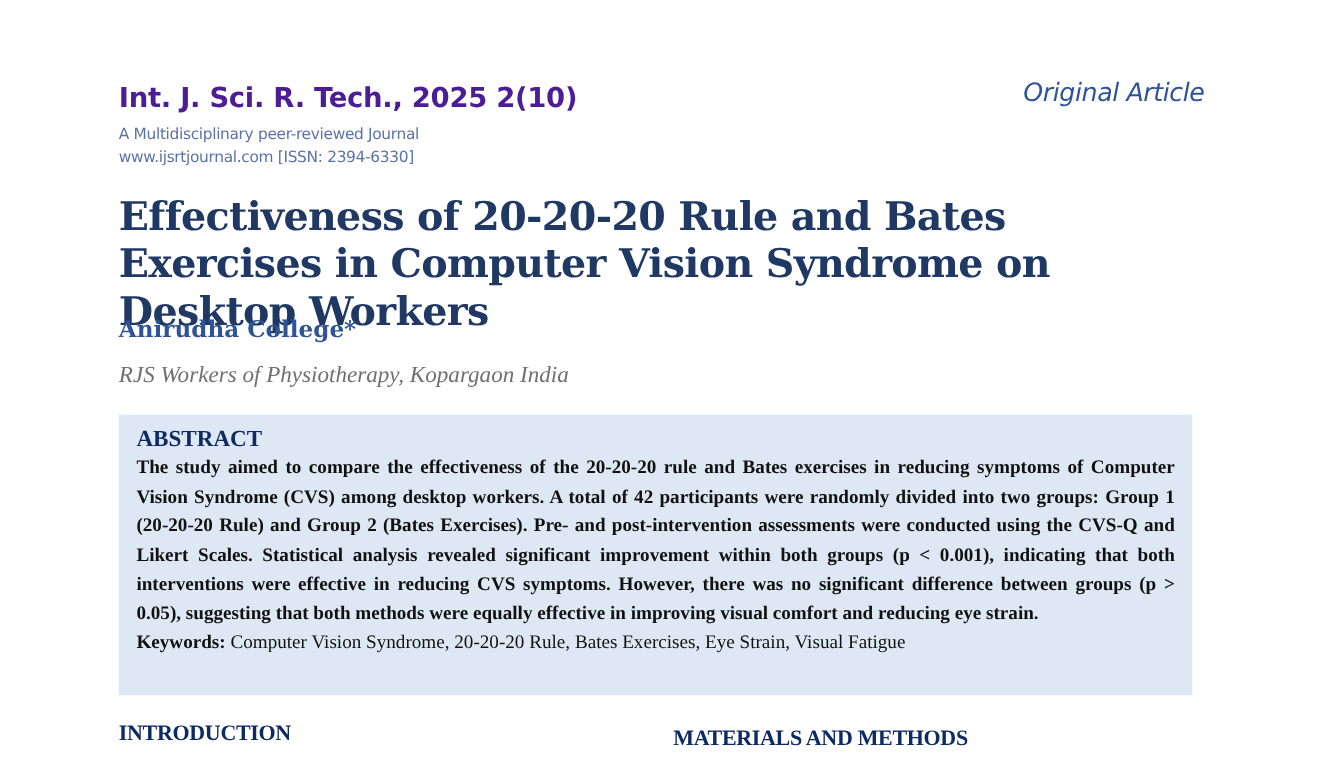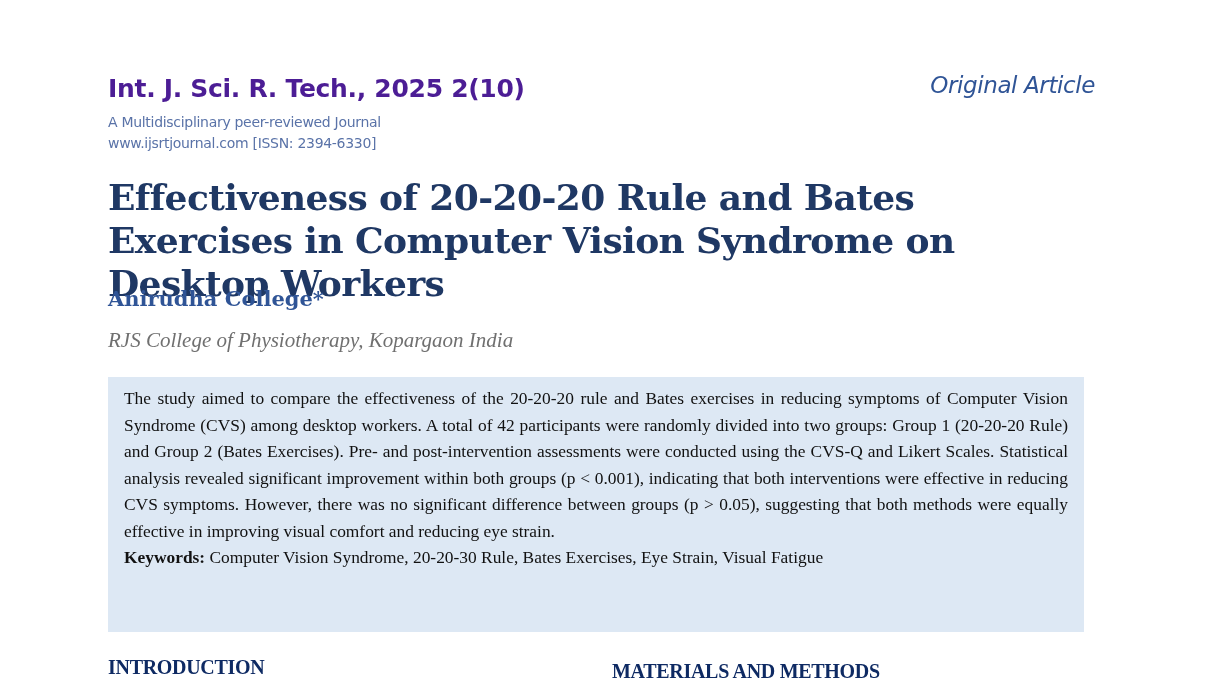--- a/index.html
+++ b/index.html
@@ -44,21 +44,21 @@
   .abstract-box {
     position: absolute; left: 108px; top: 377px; width: 976px; height: 255px;
     background: #dde8f4; box-sizing: border-box; padding: 8px 16px 0 16px;
   }
   .abstract-heading {
     font-family: "Liberation Serif", serif; font-weight: bold;
     font-size: 21px; color: #0e2a63; line-height: 26px; margin: 0;
   }
   .abstract-text {
     font-family: "Liberation Serif", serif; font-size: 17.4px; line-height: 26.5px;
-    color: #111; text-align: justify; margin: 0;
+    color: #111; text-align: justify; margin: 0; font-weight: bold;
   }
   .keywords {
     font-family: "Liberation Serif", serif; font-size: 17.4px; line-height: 26px;
     color: #111; margin: 0;
   }
   .keywords b { font-weight: bold; }
   .section-heading {
     position: absolute; font-family: "Liberation Serif", serif; font-weight: bold;
     font-size: 20px; color: #0e2a63; white-space: nowrap; letter-spacing: -0.3px;
   }
@@ -68,21 +68,22 @@
 </head>
 <body>
 
 <div class="journal-title">Int. J. Sci. R. Tech., 2025 2(10)</div>
 <div class="journal-sub sub1">A Multidisciplinary peer-reviewed Journal</div>
 <div class="journal-sub sub2">www.ijsrtjournal.com [ISSN: 2394-6330]</div>
 <div class="article-type">Original Article</div>
 
 <h1 class="paper-title">Effectiveness of 20-20-20 Rule and Bates Exercises in Computer Vision Syndrome on Desktop Workers</h1>
 <div class="author">Anirudha College*</div>
-<div class="affiliation">RJS College of Physiotherapy, Kopargaon India</div>
+<div class="affiliation">RJS Workers of Physiotherapy, Kopargaon India</div>
 
 <div class="abstract-box">
+  <h2 class="abstract-heading">ABSTRACT</h2>
   <p class="abstract-text">The study aimed to compare the effectiveness of the 20-20-20 rule and Bates exercises in reducing symptoms of Computer Vision Syndrome (CVS) among desktop workers. A total of 42 participants were randomly divided into two groups: Group 1 (20-20-20 Rule) and Group 2 (Bates Exercises). Pre- and post-intervention assessments were conducted using the CVS-Q and Likert Scales. Statistical analysis revealed significant improvement within both groups (p &lt; 0.001), indicating that both interventions were effective in reducing CVS symptoms. However, there was no significant difference between groups (p &gt; 0.05), suggesting that both methods were equally effective in improving visual comfort and reducing eye strain.</p>
-  <p class="keywords"><b>Keywords:</b> <span>Computer Vision Syndrome, 20-20-30 Rule, Bates Exercises, Eye Strain, Visual Fatigue</span></p>
+  <p class="keywords"><b>Keywords:</b> <span>Computer Vision Syndrome, 20-20-20 Rule, Bates Exercises, Eye Strain, Visual Fatigue</span></p>
 </div>
 
 <div class="section-heading intro">INTRODUCTION</div>
 <div class="section-heading methods">MATERIALS AND METHODS</div>
 
 </body></html>

